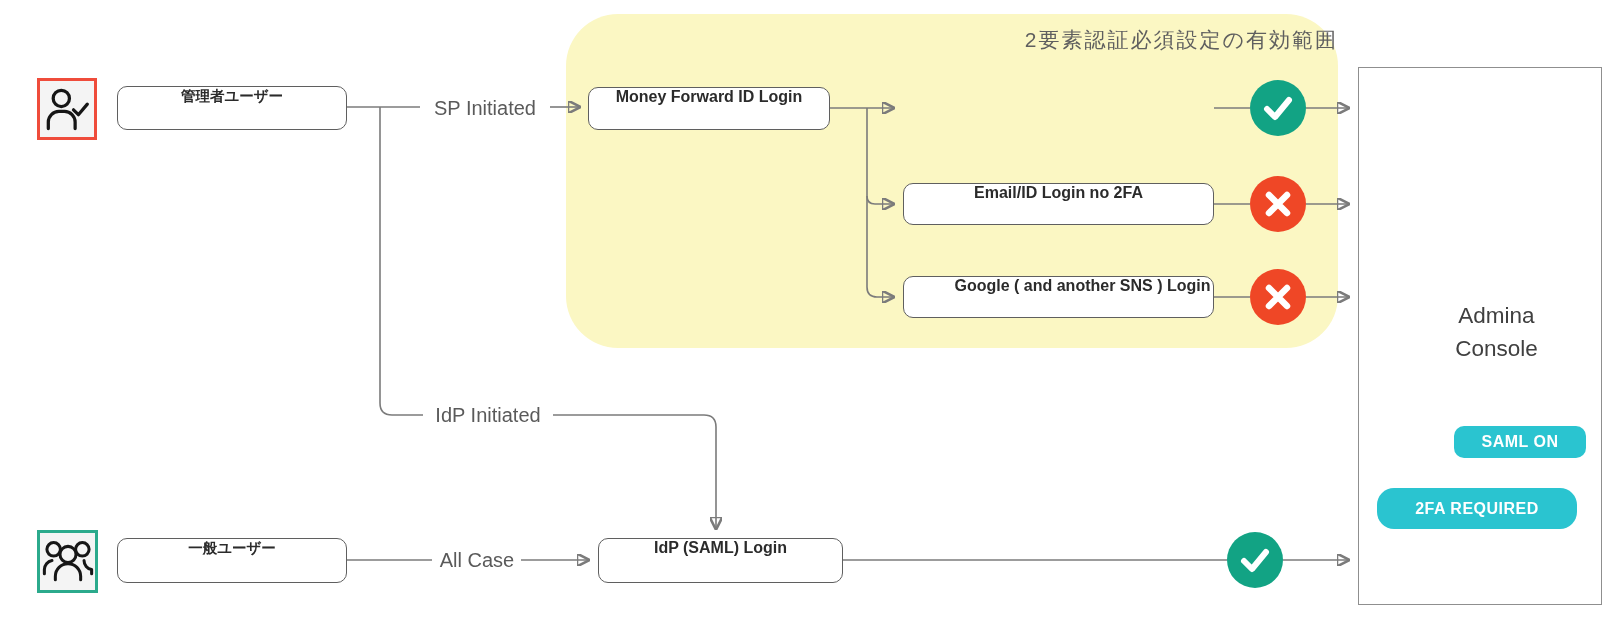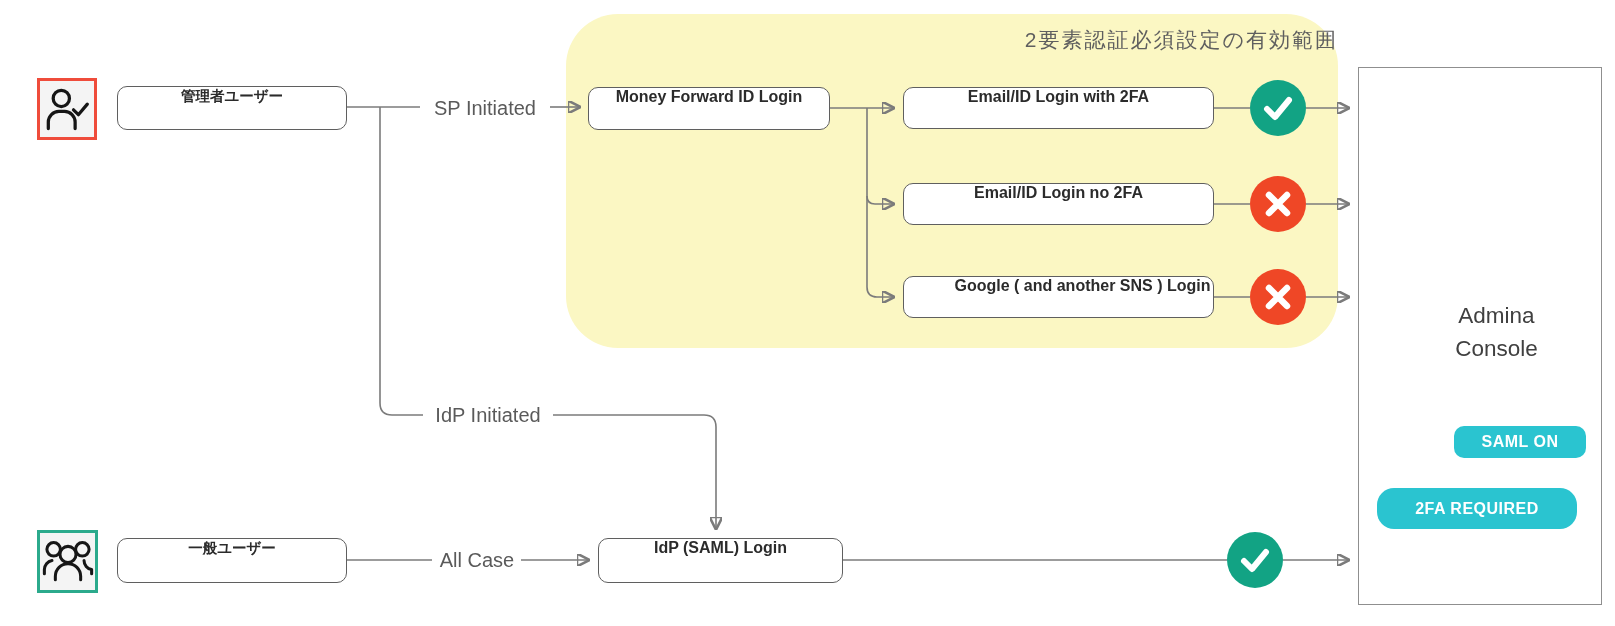--- a/index.html
+++ b/index.html
@@ -119,23 +119,20 @@
 
   <div class="node jp" style="left:117px;top:86px;width:230px;height:44px;">
     <span>管理者ユーザー</span>
   </div>
   <div class="node" style="left:588px;top:87px;width:242px;height:43px;">
     <span>Money Forward ID Login</span>
   </div>
   <div class="node jp" style="left:117px;top:538px;width:230px;height:45px;">
     <span>一般ユーザー</span>
   </div>
-  <div class="node" style="left:903px;top:87px;width:311px;height:42px;">
-    <span>Email/ID Login with 2FA</span>
-  </div>
   <div class="node" style="left:903px;top:183px;width:311px;height:42px;">
     <span>Email/ID Login no 2FA</span>
   </div>
   <div class="node" style="left:903px;top:276px;width:311px;height:42px;padding-left:48px;">
     <span>Google ( and another SNS ) Login</span>
   </div>
   <div class="node" style="left:598px;top:538px;width:245px;height:45px;">
     <span>IdP (SAML) Login</span>
   </div>
 

